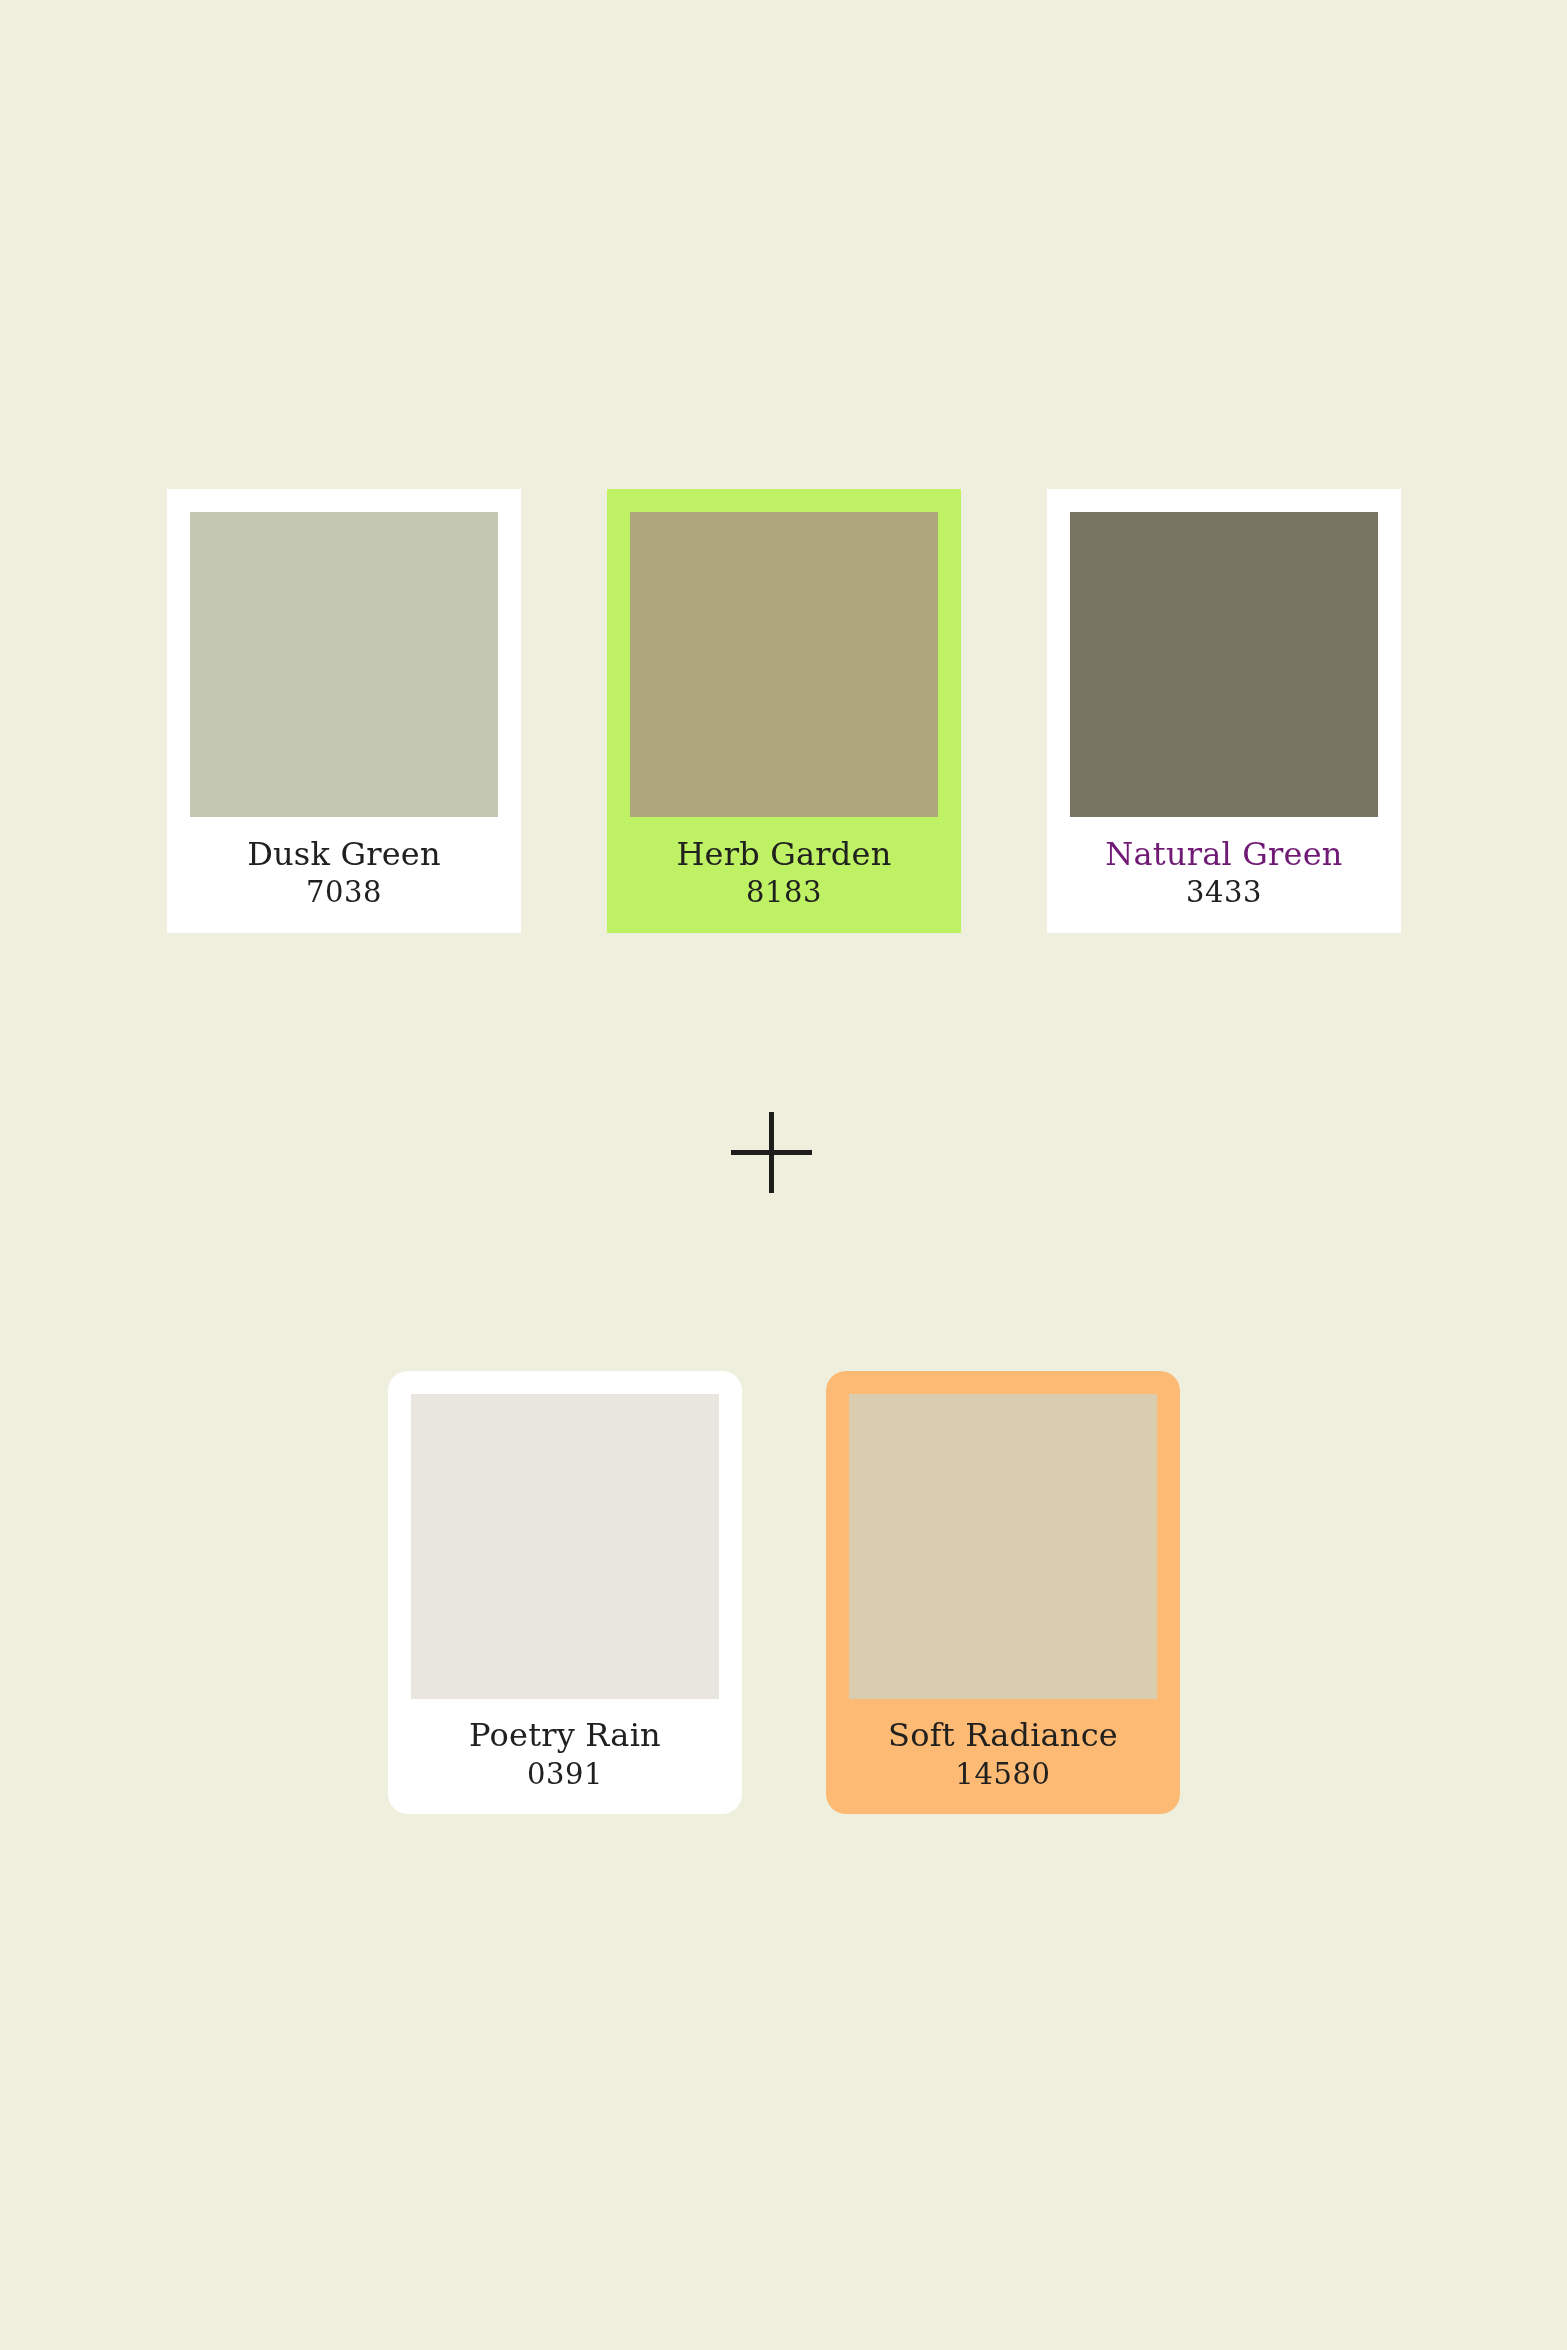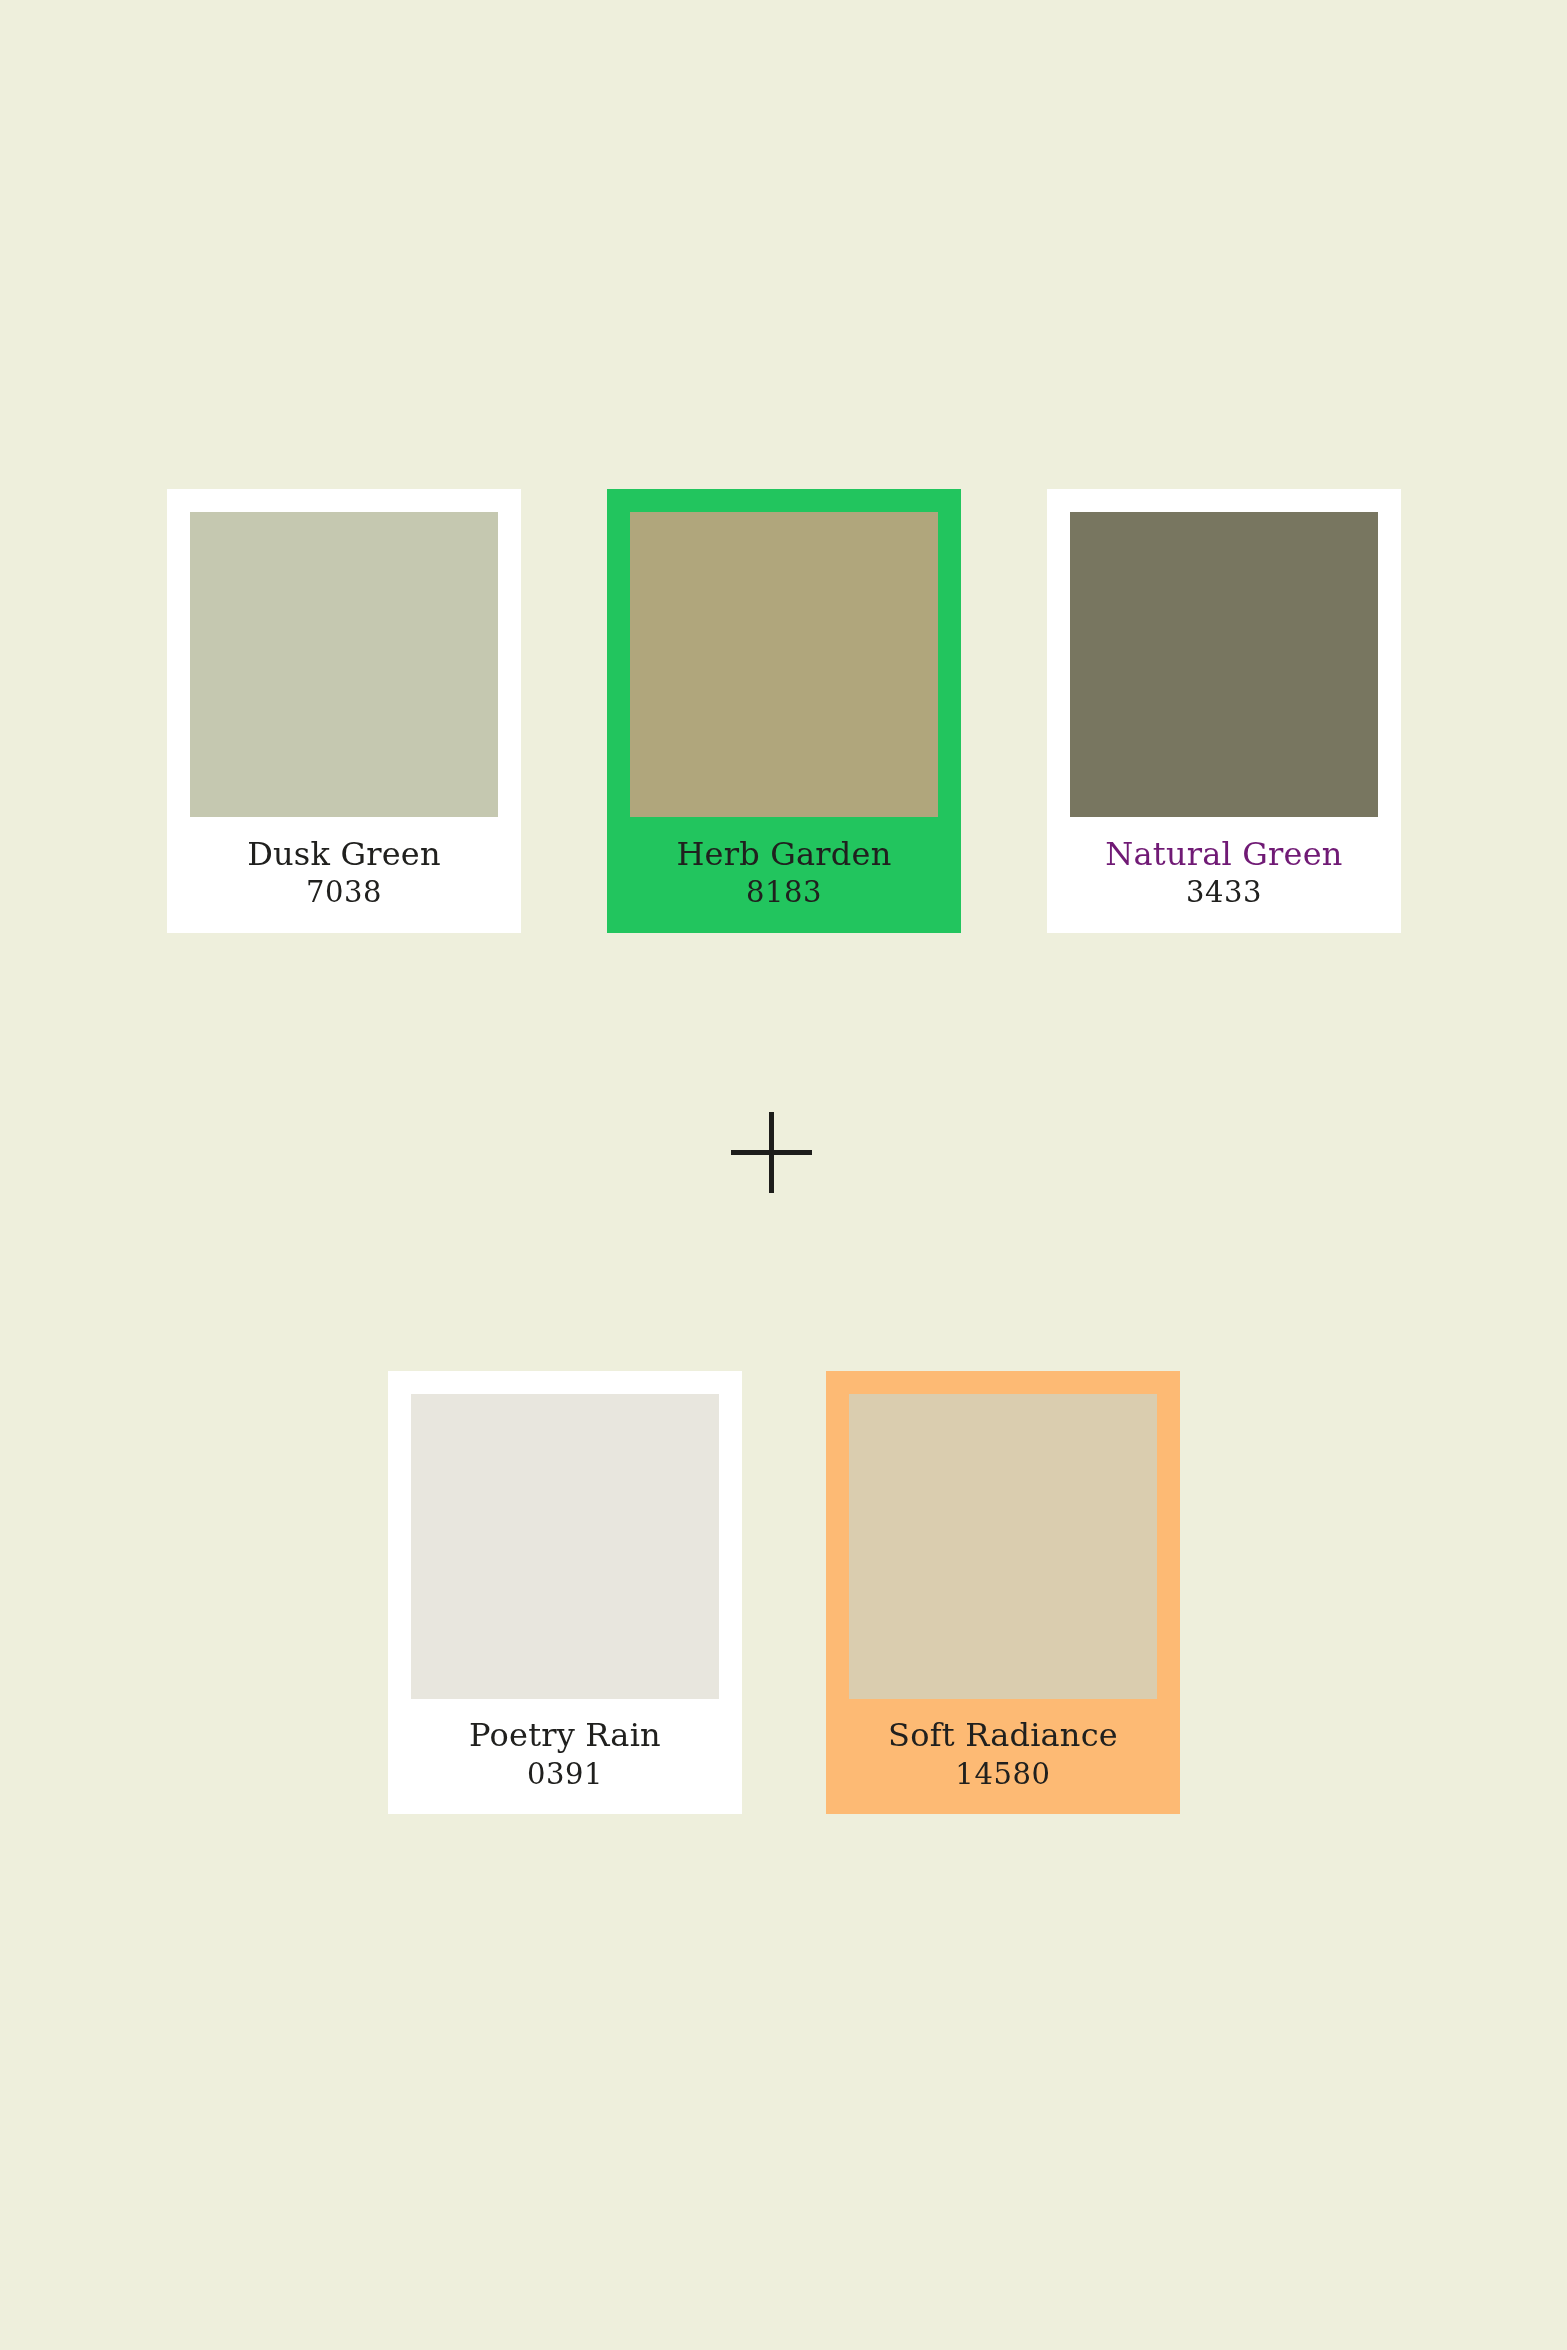--- a/index.html
+++ b/index.html
@@ -49,20 +49,21 @@
     flex-direction: column;
     align-items: stretch;
   }
   .row-top .swatch-card {
     width: 354px;
     height: 444px;
   }
   .row-bottom .swatch-card {
     width: 354px;
     height: 443px;
+    border-radius: 20px;
   }
 
   .swatch-chip {
     width: 100%;
     height: 305px;
     flex: none;
   }
 
   .swatch-caption {
     flex: 1 1 auto;
@@ -128,21 +129,21 @@
   <div class="swatch-row row-top">
 
     <div class="swatch-card" style="background: rgb(255, 255, 255);">
       <div class="swatch-chip" style="background: rgb(197, 200, 176);"></div>
       <div class="swatch-caption">
         <div class="swatch-name" style="color: rgb(32, 32, 30);">Dusk Green</div>
         <div class="swatch-code" style="color: rgb(32, 32, 30);">7038</div>
       </div>
     </div>
 
-    <div class="swatch-card" style="background: #22c55e;">
+    <div class="swatch-card" style="background: #bef264;">
       <div class="swatch-chip" style="background: rgb(176, 166, 124);"></div>
       <div class="swatch-caption">
         <div class="swatch-name" style="color: rgb(32, 32, 30);">Herb Garden</div>
         <div class="swatch-code" style="color: rgb(32, 32, 30);">8183</div>
       </div>
     </div>
 
     <div class="swatch-card" style="background: rgb(255, 255, 255);">
       <div class="swatch-chip" style="background: rgb(120, 118, 96);"></div>
       <div class="swatch-caption">

